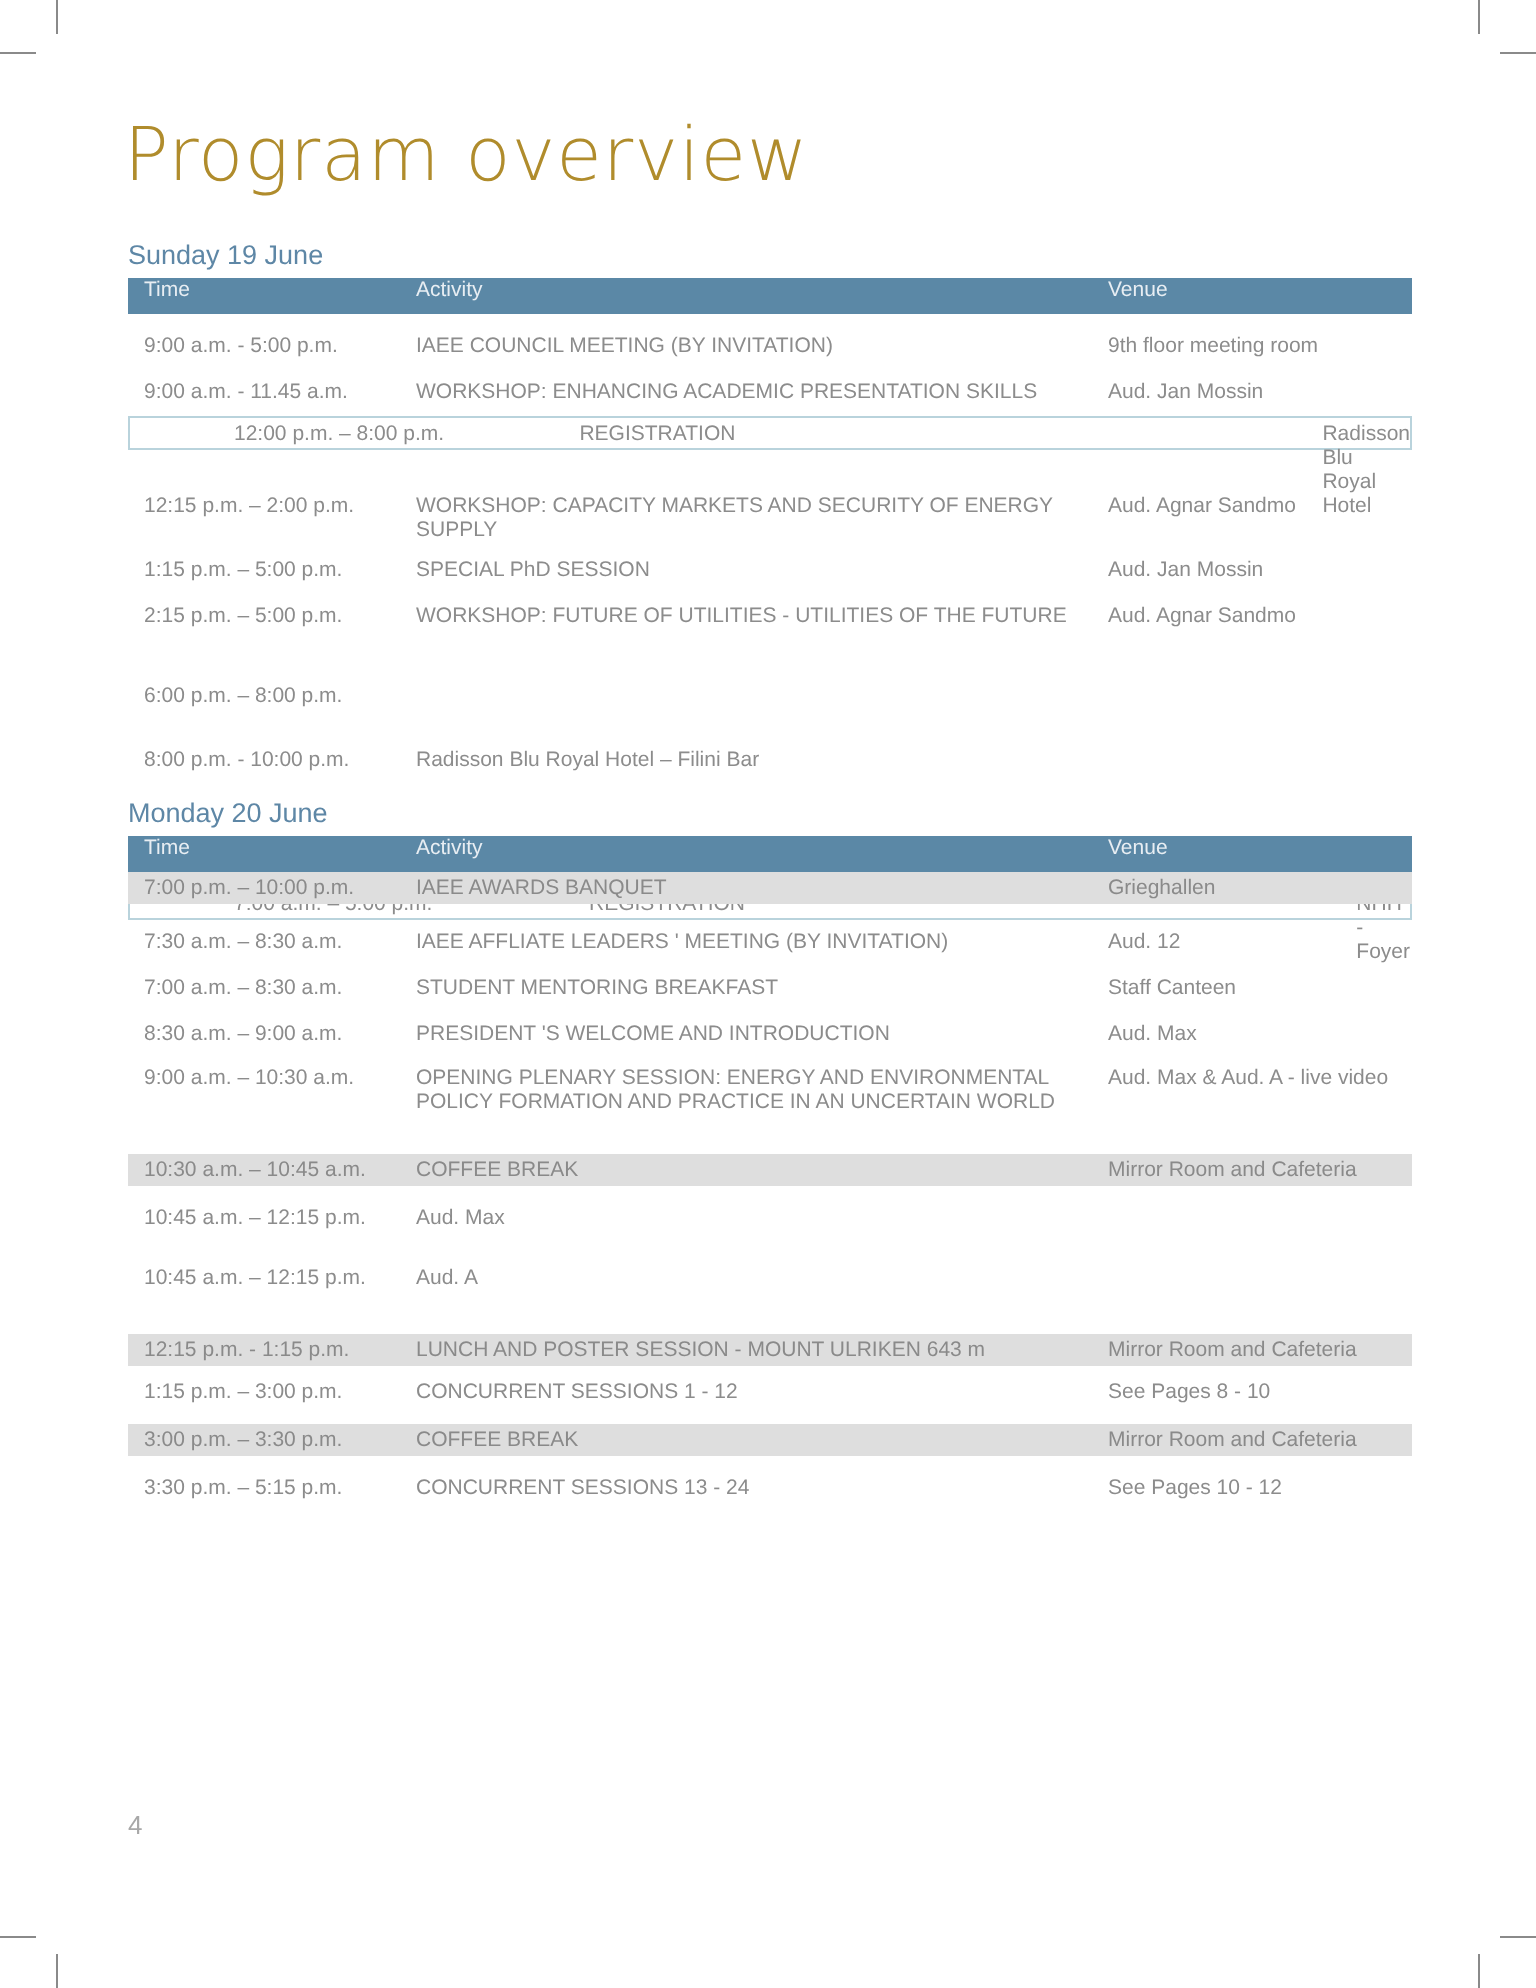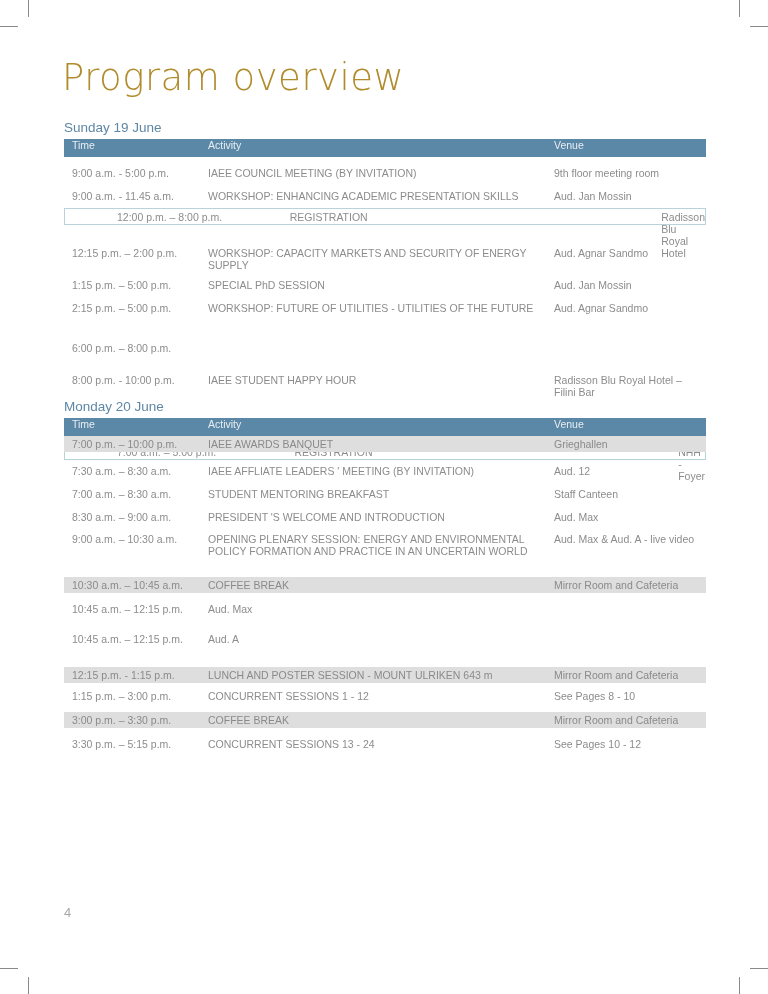--- a/index.html
+++ b/index.html
@@ -90,21 +90,20 @@
       <div class="row" style="top: 142px;">
         <div class="c1">2:15 p.m. – 5:00 p.m.</div>
         <div class="c2">WORKSHOP: FUTURE OF UTILITIES - UTILITIES OF THE FUTURE</div>
         <div class="c3">Aud. Agnar Sandmo</div>
       </div>
       <div class="row" style="top: 182px;">
         <div class="c1">6:00 p.m. – 8:00 p.m.</div>
       </div>
       <div class="row" style="top: 214px;">
         <div class="c1">8:00 p.m. - 10:00 p.m.</div>
-        <div class="c2">IAEE STUDENT HAPPY HOUR</div>
         <div class="c3" style="width: 130px;">Radisson Blu Royal Hotel – Filini Bar</div>
       </div>
     </div>
 </div>
 
 <div class="day" style="top:399px;">Monday 20 June</div>
 <div class="tbl" style="top:418px;">
   <div class="thead">
     <div class="c1">Time</div>
     <div class="c2">Activity</div>

